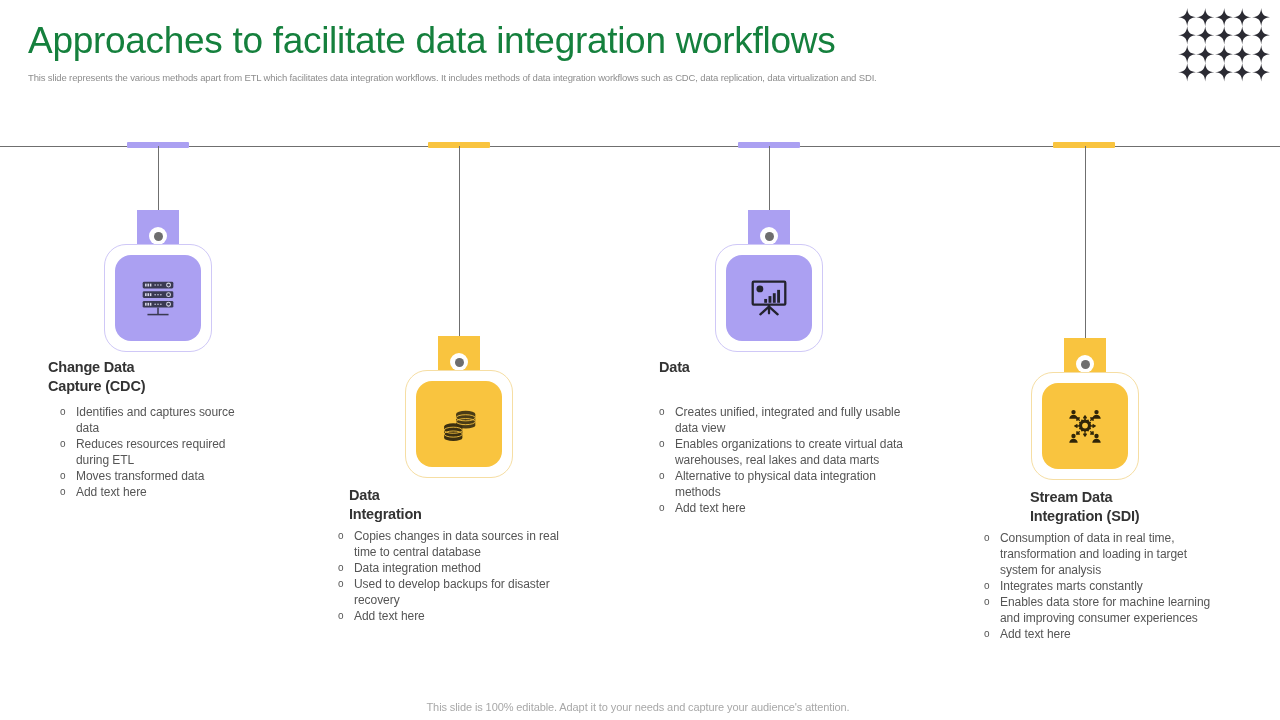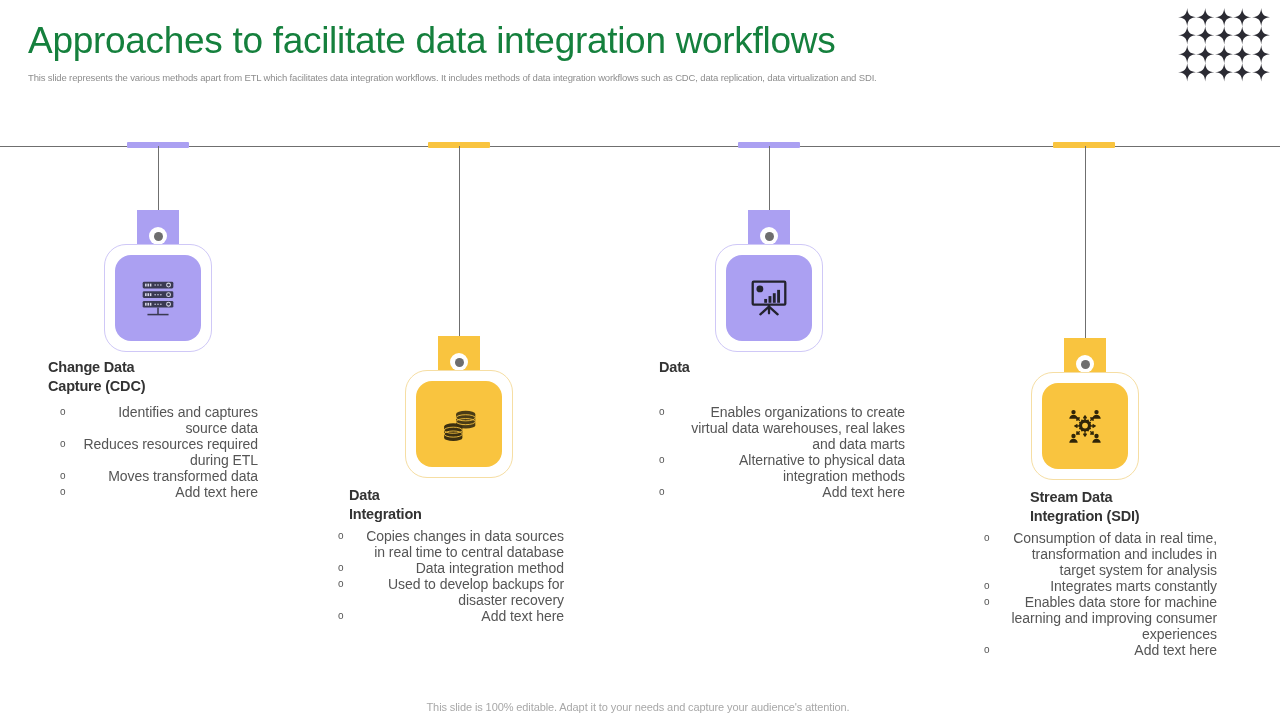--- a/index.html
+++ b/index.html
@@ -144,26 +144,25 @@
 
   .bullets {
     position: absolute;
     list-style: none;
     margin: 0;
     padding: 0;
   }
   .bullets li {
     position: relative;
     padding-left: 18px;
-    font-size: 14px;
+    font-size: 12px;
     line-height: 16px;
     color: #555555;
     letter-spacing: -0.05px;
     margin-bottom: 0;
-    text-align: right;
   }
   .bullets li::before {
     content: "o";
     position: absolute;
     left: 2px;
     top: 0;
     font-size: 10px;
     line-height: 16px;
     color: #555555;
   }
@@ -420,20 +419,21 @@
         <path d="M15 41 L24 33 L33 41" fill="none" stroke="#23232e" stroke-width="2.4" stroke-linecap="round" stroke-linejoin="round"></path>
       </svg>
     </div>
   </div>
 
   <div class="card-title" style="left:659px;top:212px;">
     <div>Data</div>
   </div>
 
   <ul class="bullets" style="left:657px;top:258px;width:248px;">
+    <li>Creates unified, integrated and fully usable data view</li>
     <li>Enables organizations to create virtual data warehouses, real lakes and data marts</li>
     <li>Alternative to physical data integration methods</li>
     <li>Add text here</li>
   </ul>
 </div>
 
 <div class="column" style="left:0;top:146px;">
   <div class="hang-line" style="left:1085px;height:192px;"></div>
 
   <div class="tag" style="left:1064px;top:192px;background:#F9C43F;">
@@ -470,20 +470,20 @@
       </svg>
     </div>
   </div>
 
   <div class="card-title" style="left:1030px;top:342px;">
     <div>Stream Data</div>
     <div>Integration (SDI)</div>
   </div>
 
   <ul class="bullets" style="left:982px;top:384px;width:235px;">
-    <li>Consumption of data in real time, transformation and includes in target system for analysis</li>
+    <li>Consumption of data in real time, transformation and loading in target system for analysis</li>
     <li>Integrates marts constantly</li>
     <li>Enables data store for machine learning and improving consumer experiences</li>
     <li>Add text here</li>
   </ul>
 </div>
 
 <div id="footer-note">This slide is 100% editable. Adapt it to your needs and capture your audience's attention.</div>
 
 </body></html>

